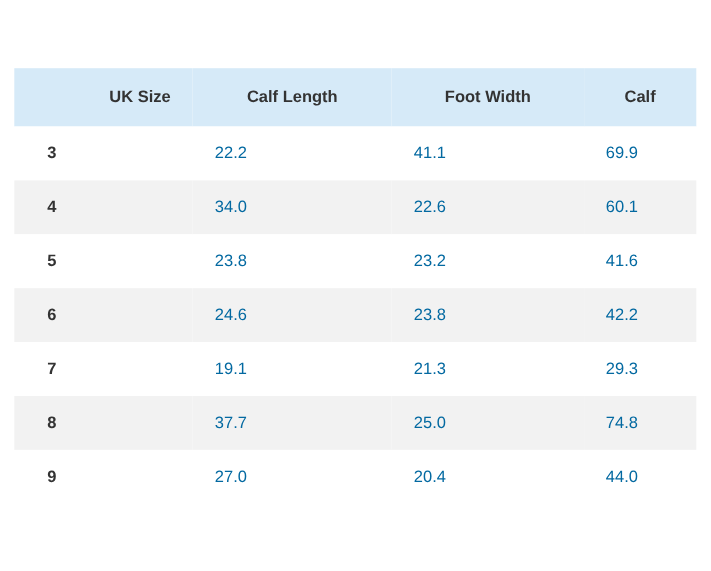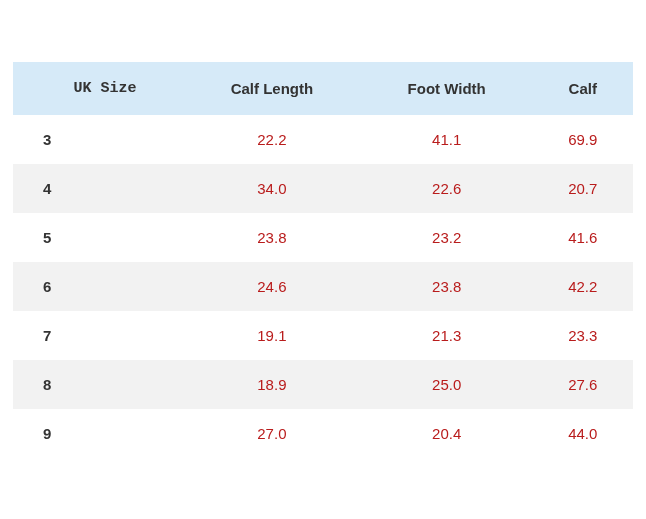--- a/index.html
+++ b/index.html
@@ -30,37 +30,36 @@
 
     .table-container thead th {
       padding: 18px 20px;
       text-align: center;
       font-weight: 600;
       color: #333333;
       font-size: 15px;
     }
 
     .table-container thead th:first-child {
-      text-align: center;
+      text-align: right;
       padding-left: 34px;
-      font-family: Liberation Mono, monospace;
     }
 
     .table-container tbody tr {
       background-color: #ffffff;
     }
 
     .table-container tbody tr.alt-row {
       background-color: #f2f2f2;
     }
 
     .table-container tbody td {
       padding: 16px 20px;
-      text-align: center;
-      color: #b91c1c;
+      text-align: left;
+      color: #0369a1;
       font-size: 15px;
     }
 
     .table-container tbody td:first-child {
       text-align: left;
       padding-left: 30px;
       font-weight: 700;
       color: #333333;
     }
   </style>
@@ -80,45 +79,45 @@
   <tr>
         <td>3</td>
         <td>22.2</td>
         <td>41.1</td>
         <td>69.9</td>
       </tr>
       <tr class="alt-row">
         <td>4</td>
         <td>34.0</td>
         <td>22.6</td>
-        <td>20.7</td>
+        <td>60.1</td>
       </tr>
       <tr>
         <td>5</td>
         <td>23.8</td>
         <td>23.2</td>
         <td>41.6</td>
       </tr>
       <tr class="alt-row">
         <td>6</td>
         <td>24.6</td>
         <td>23.8</td>
         <td>42.2</td>
       </tr>
       <tr>
         <td>7</td>
         <td>19.1</td>
         <td>21.3</td>
-        <td>23.3</td>
+        <td>29.3</td>
       </tr>
       <tr class="alt-row">
         <td>8</td>
-        <td>18.9</td>
+        <td>37.7</td>
         <td>25.0</td>
-        <td>27.6</td>
+        <td>74.8</td>
       </tr>
       <tr>
         <td>9</td>
         <td>27.0</td>
         <td>20.4</td>
         <td>44.0</td>
       </tr>
     </tbody>
 </table>
 

